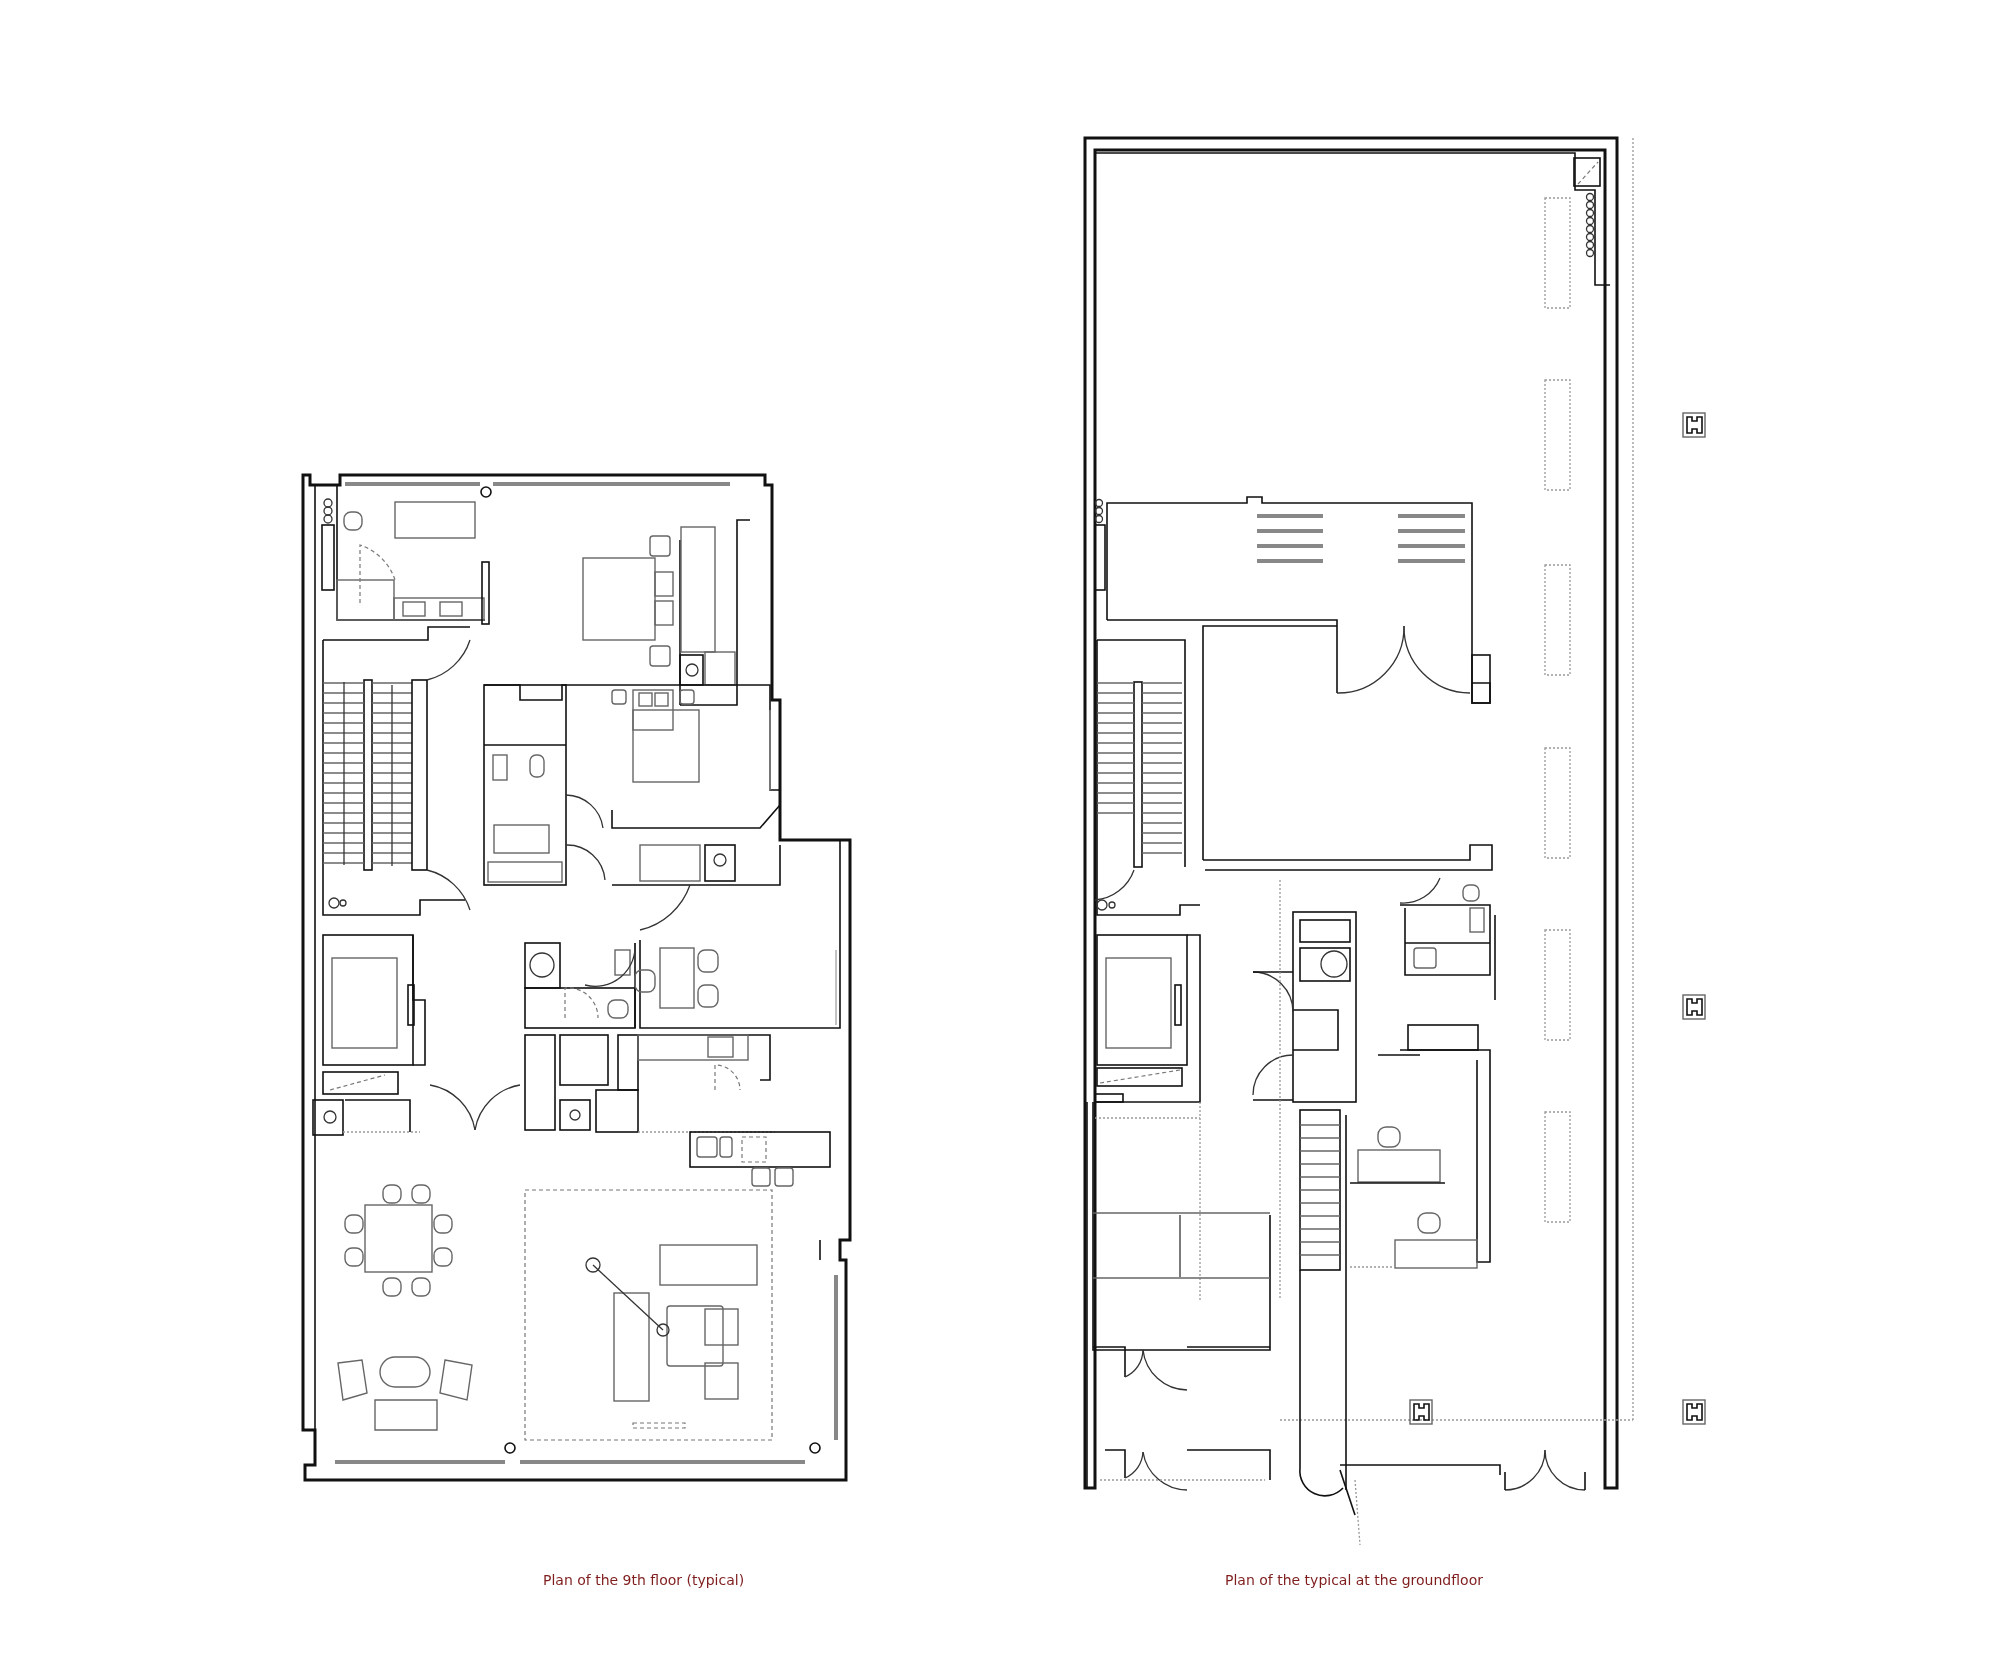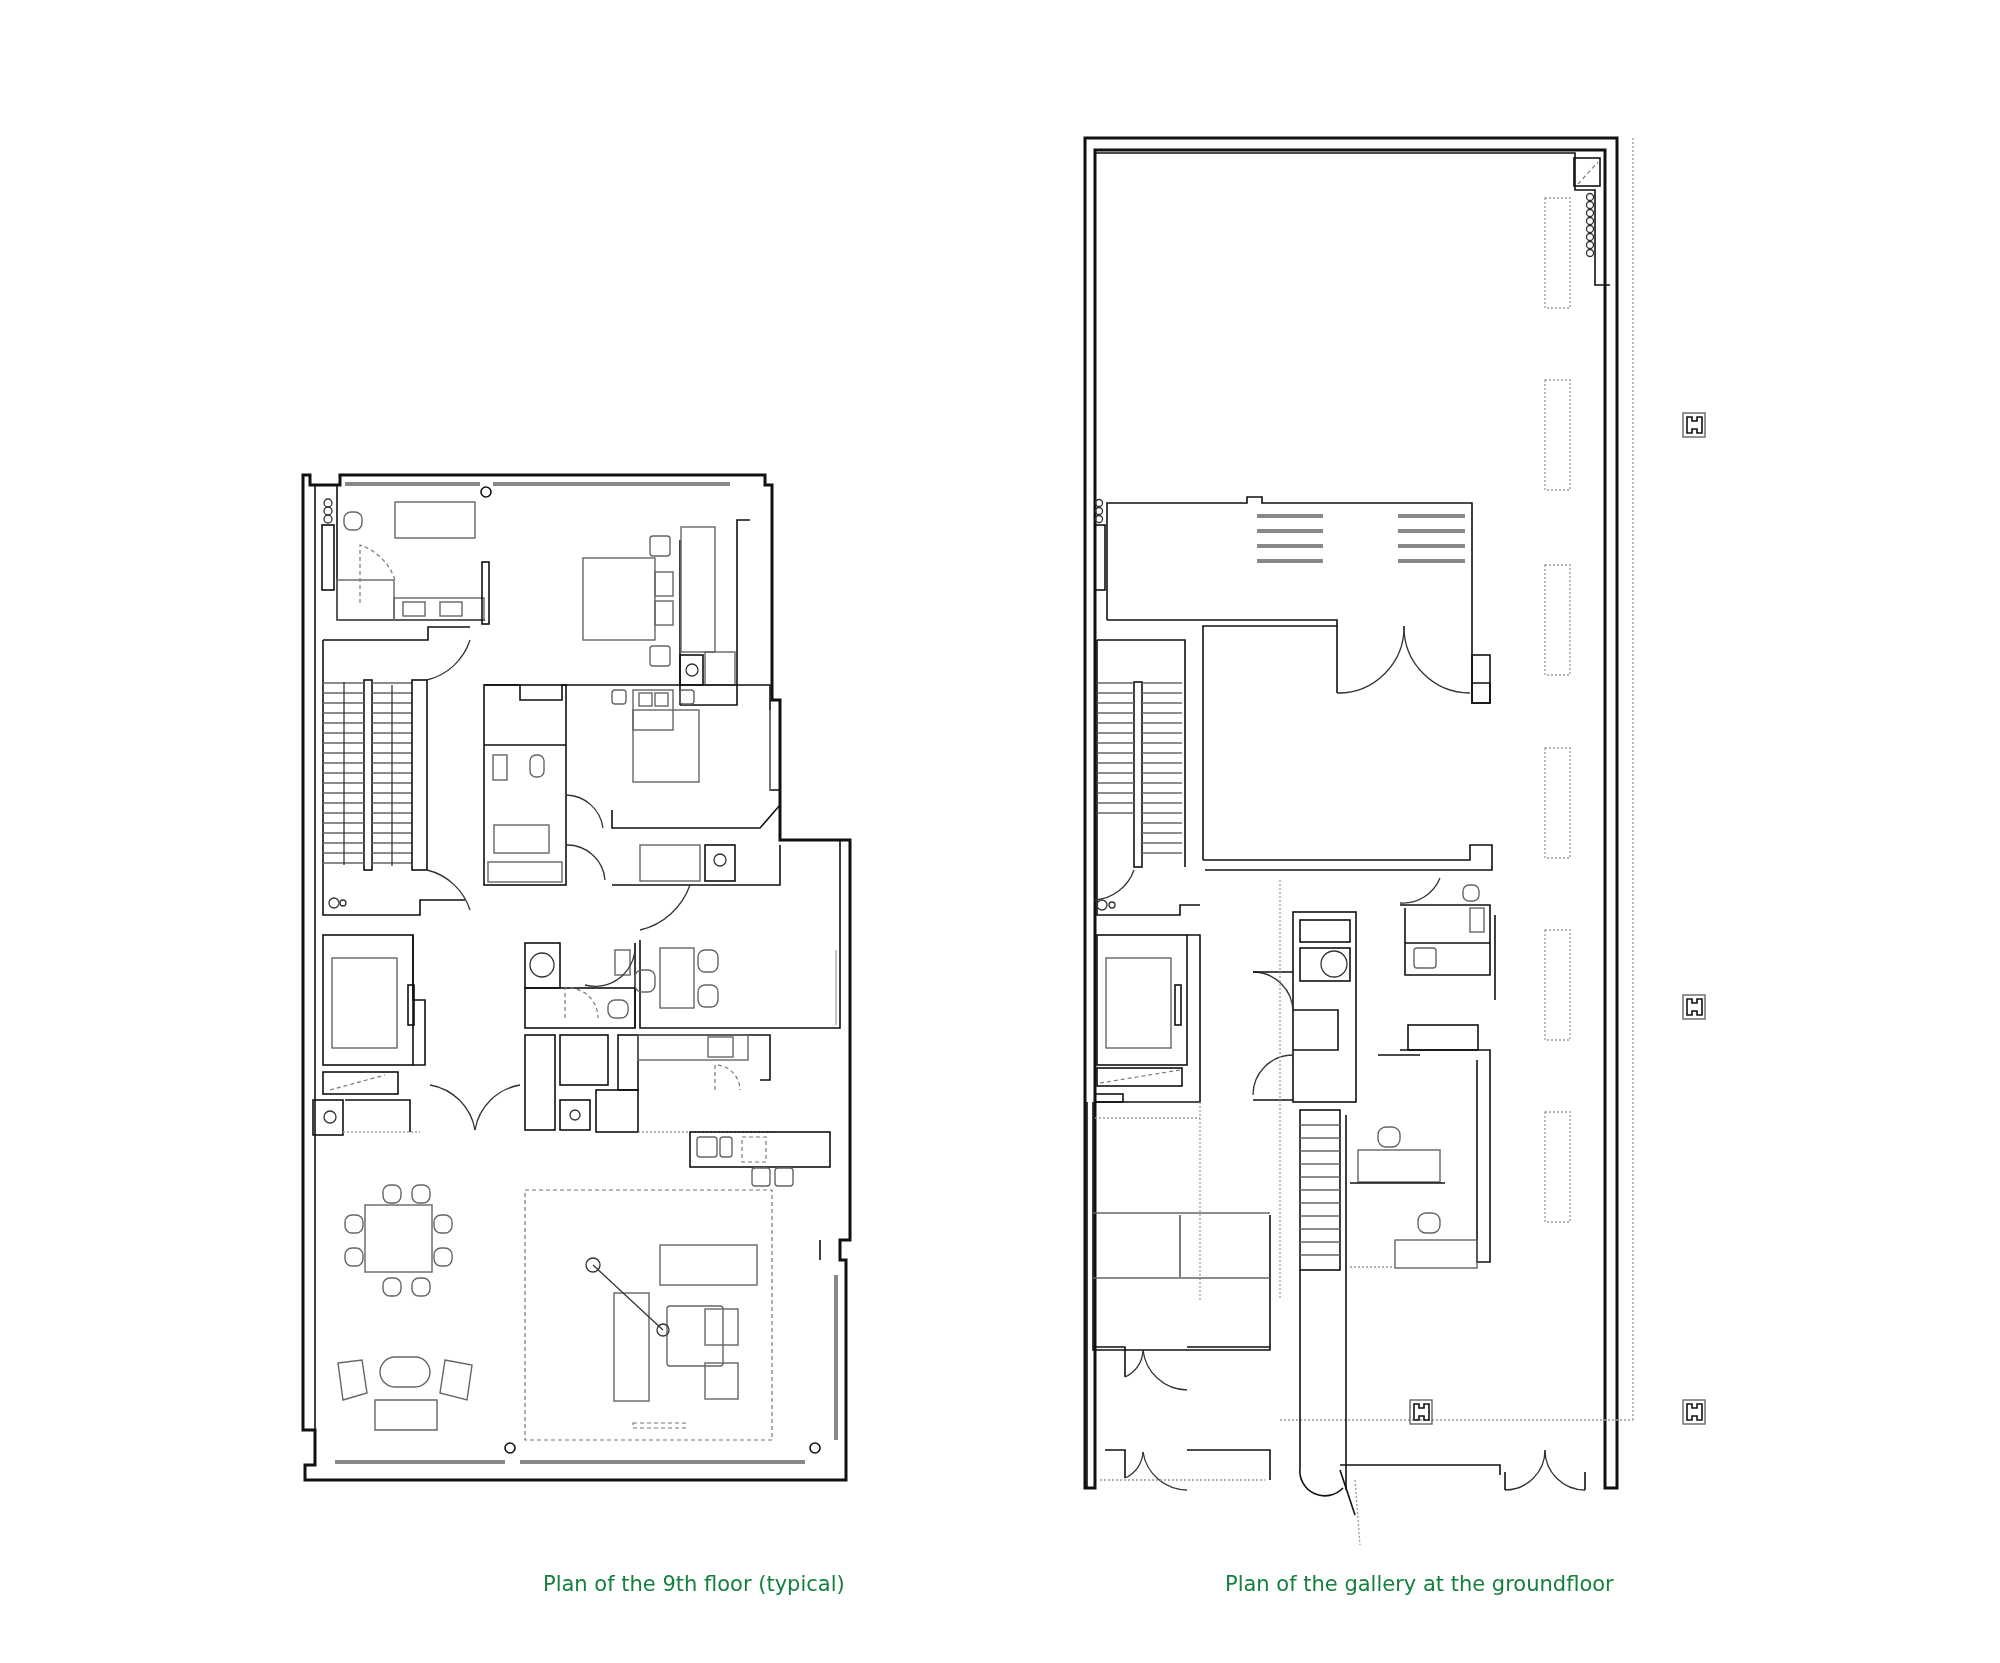--- a/index.html
+++ b/index.html
@@ -1,18 +1,18 @@
 <!DOCTYPE html>
 <html><head>
 <meta charset="utf-8">
 <style>
   html, body { margin:0; padding:0; background:#ffffff; }
   body { width:2000px; height:1663px; position:relative; overflow:hidden; font-family:"DejaVu Sans", sans-serif; }
   svg.plan { position:absolute; left:0; top:0; }
-  .caption { position:absolute; font-family:"DejaVu Sans", sans-serif; font-size:21px; color:#15803d; white-space:nowrap; }
+  .caption { position:absolute; font-family:"DejaVu Sans", sans-serif; font-size:14px; color:#7f1d1d; white-space:nowrap; }
   .w { fill:none; stroke:#111; stroke-width:3; }
   .t { fill:none; stroke:#111; stroke-width:1.6; }
   .g { fill:none; stroke:#666; stroke-width:1.4; }
   .f { fill:none; stroke:#333; stroke-width:1.3; }
   .d { fill:none; stroke:#777; stroke-width:1.2; stroke-dasharray:4 3; }
   .dd { fill:none; stroke:#999; stroke-width:1.3; stroke-dasharray:2 2; }
   .sh { fill:none; stroke:#888; stroke-width:4; }
   .gl { fill:none; stroke:#999; stroke-width:1.2; }
 </style>
 </head>
@@ -391,13 +391,13 @@
     <line class="t" x1="1340" y1="1470" x2="1355" y2="1515"></line>
     <line class="dd" x1="1355" y1="1480" x2="1360" y2="1545"></line>
     <path class="f" d="M1505,1490 A40,40 0 0 0 1545,1450"></path>
     <path class="f" d="M1585,1490 A40,40 0 0 1 1545,1450"></path>
     <line class="t" x1="1505" y1="1472" x2="1505" y2="1490"></line>
     <line class="t" x1="1585" y1="1472" x2="1585" y2="1490"></line>
   </g>
 </svg>
 
 <div class="caption" style="left:543px; top:1572px;">Plan of the 9th floor (typical)</div>
-<div class="caption" style="left:1225px; top:1572px;">Plan of the gallery at the groundfloor</div>
+<div class="caption" style="left:1225px; top:1572px;">Plan of the typical at the groundfloor</div>
 
 </body></html>

